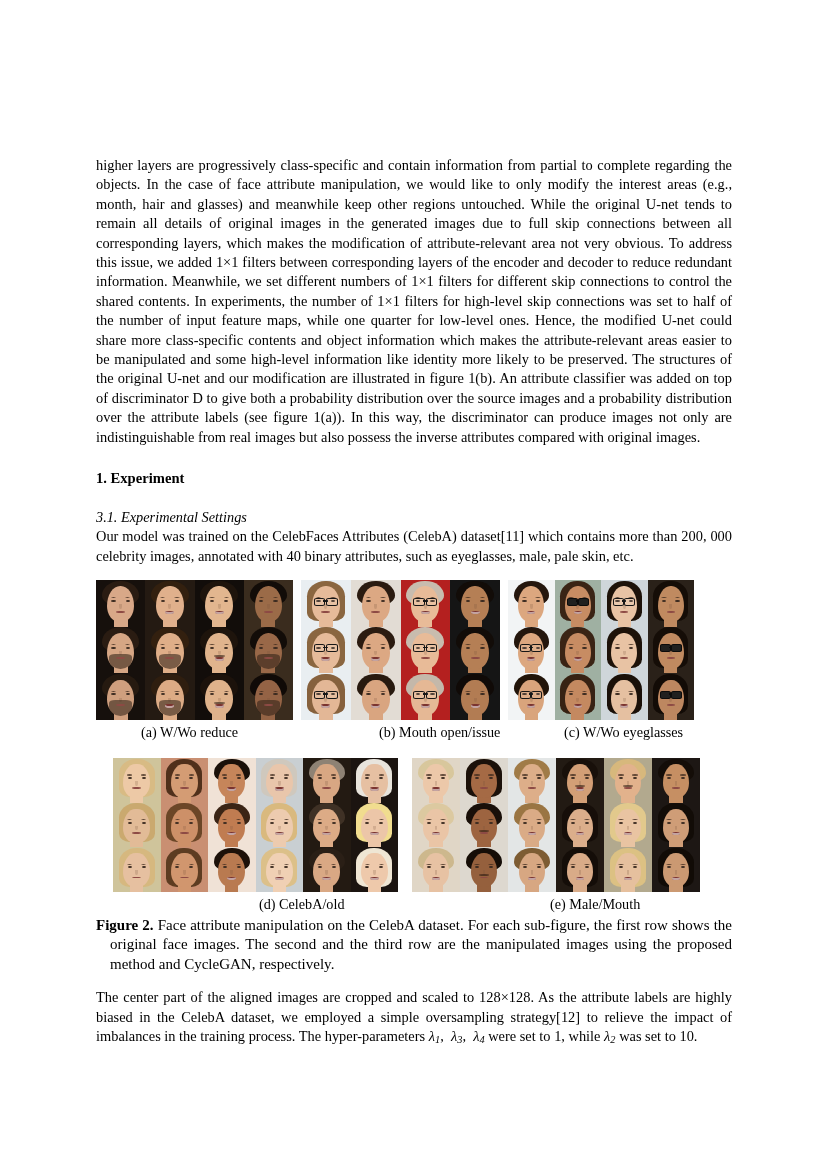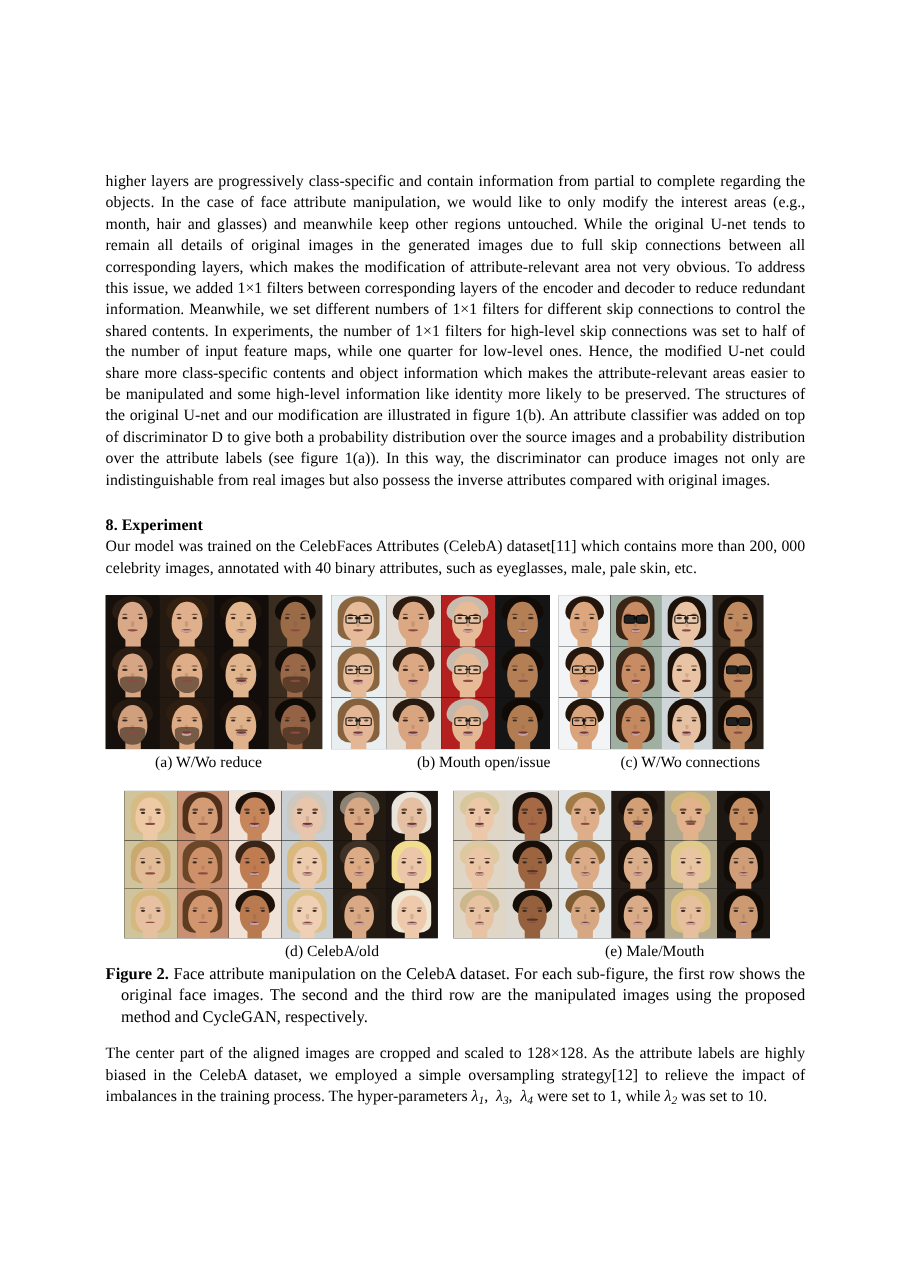--- a/index.html
+++ b/index.html
@@ -207,22 +207,23 @@
   sub { font-size: 72%; vertical-align: -0.22em; font-style: italic; }
 </style>
 </head>
 <body>
 
 <div class="page">
   <div class="content">
 
     <p class="body-par">higher layers are progressively class-specific and contain information from partial to complete regarding the objects. In the case of face attribute manipulation, we would like to only modify the interest areas (e.g., month, hair and glasses) and meanwhile keep other regions untouched. While the original U-net tends to remain all details of original images in the generated images due to full skip connections between all corresponding layers, which makes the modification of attribute-relevant area not very obvious. To address this issue, we added 1×1 filters between corresponding layers of the encoder and decoder to reduce redundant information. Meanwhile, we set different numbers of 1×1 filters for different skip connections to control the shared contents. In experiments, the number of 1×1 filters for high-level skip connections was set to half of the number of input feature maps, while one quarter for low-level ones. Hence, the modified U-net could share more class-specific contents and object information which makes the attribute-relevant areas easier to be manipulated and some high-level information like identity more likely to be preserved. The structures of the original U-net and our modification are illustrated in figure 1(b). An attribute classifier was added on top of discriminator D to give both a probability distribution over the source images and a probability distribution over the attribute labels (see figure 1(a)). In this way, the discriminator can produce images not only are indistinguishable from real images but also possess the inverse attributes compared with original images.</p>
 
-    <h2 class="section-head">8. Experiment</h2>
-
+    <h2 class="section-head">1. Experiment</h2>
+
+    <h3 class="subsection-head">3.1. Experimental Settings</h3>
 
     <p class="body-par tight">Our model was trained on the CelebFaces Attributes (CelebA) dataset[11] which contains more than 200, 000 celebrity images, annotated with 40 binary attributes, such as eyeglasses, male, pale skin, etc.</p>
 
     <div class="figure-block">
 
       <div class="fig-row row1">
         <div class="panel-grid" id="panel-a" style="width: 197px; height: 140px; grid-template-columns: repeat(4, 1fr); grid-template-rows: repeat(3, 1fr);">
             <div class="cell">
               <div class="face" style="background: rgb(22, 16, 12);">
                 <div class="hair" style="background: rgb(42, 28, 18);"></div>
@@ -764,21 +765,21 @@
                   <span class="lens r"></span>
                 </div>
               </div>
             </div>
           </div>
       </div>
 
       <div class="subcap-row">
         <span class="subcap" id="subcap-a" style="left: 45px;">(a) W/Wo reduce</span>
         <span class="subcap" id="subcap-b" style="left: 283px;">(b) Mouth open/issue</span>
-        <span class="subcap" id="subcap-c" style="left: 468px;">(c) W/Wo connections</span>
+        <span class="subcap" id="subcap-c" style="left: 468px;">(c) W/Wo eyeglasses</span>
       </div>
 
       <div class="fig-row" style="margin-top:14px">
         <div style="width:17px"></div>
         <div class="panel-grid" id="panel-d" style="width: 285px; height: 134px; grid-template-columns: repeat(6, 1fr); grid-template-rows: repeat(3, 1fr);">
             <div class="cell">
               <div class="face" style="background: rgb(207, 196, 155);">
                 <div class="hair long" style="background: rgb(216, 187, 132);"></div>
                 <div class="neck" style="background: rgb(237, 201, 166);"></div>
                 <div class="skin" style="background: rgb(237, 201, 166);"></div>

